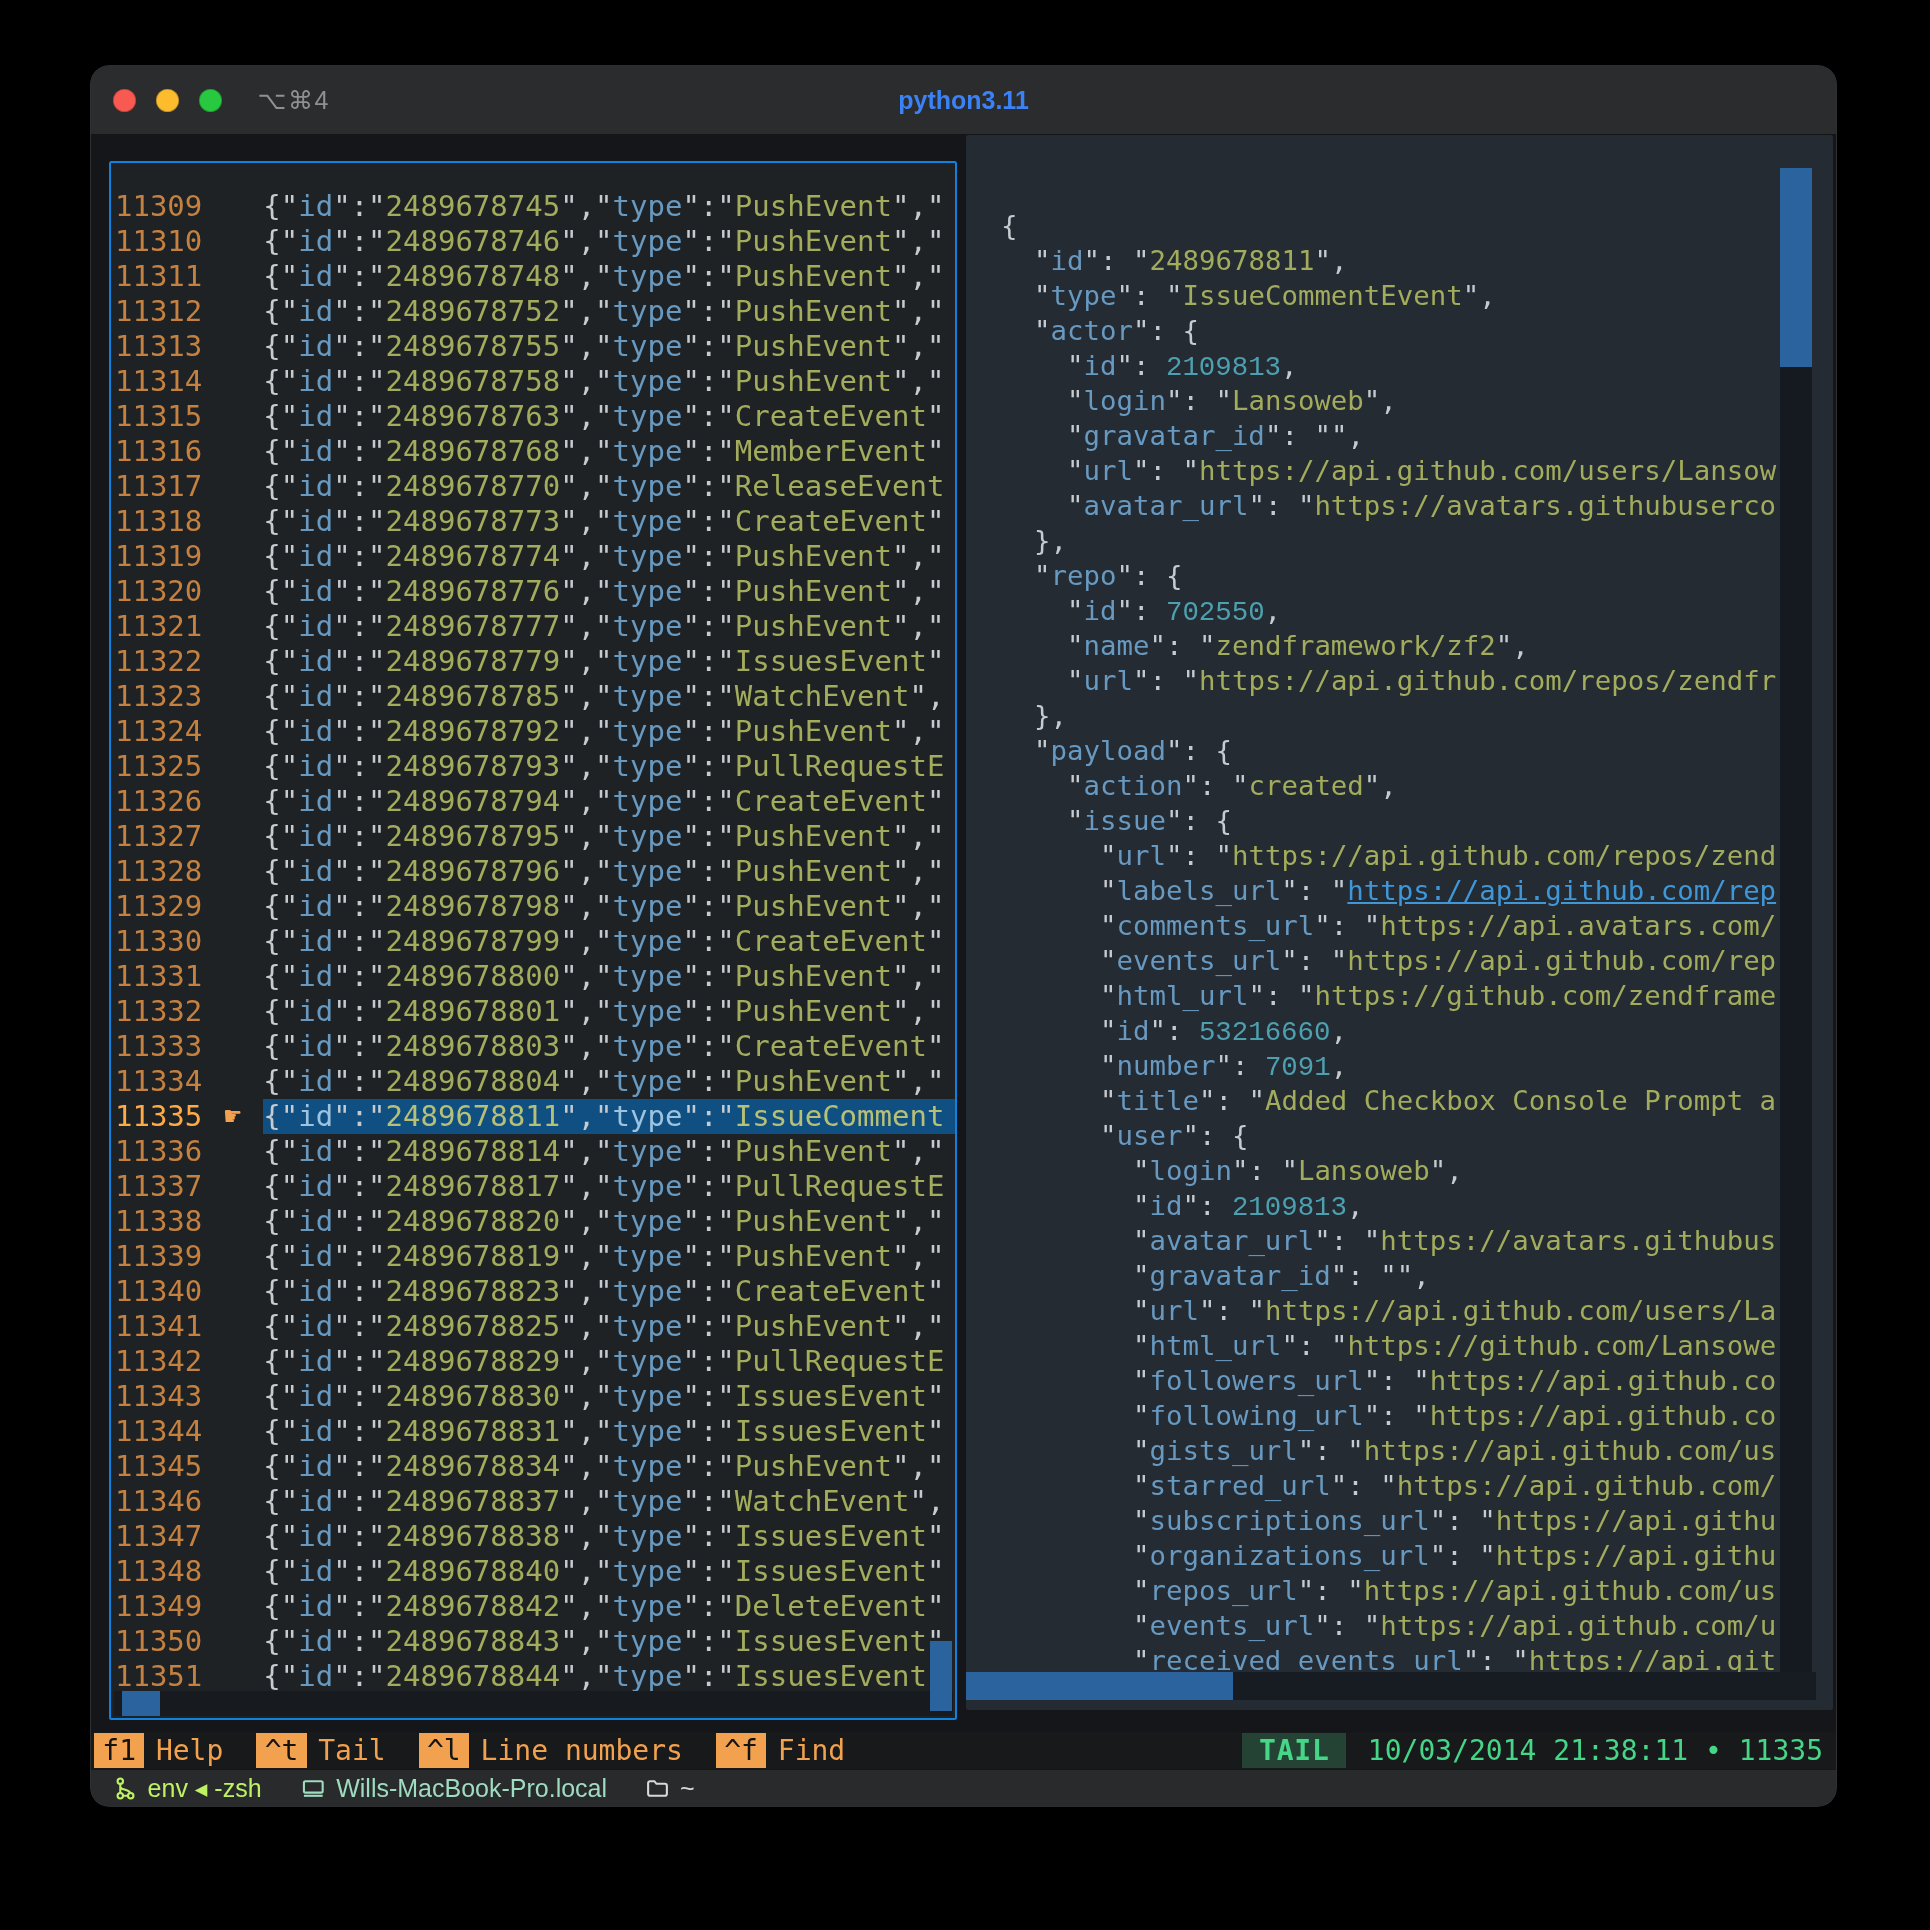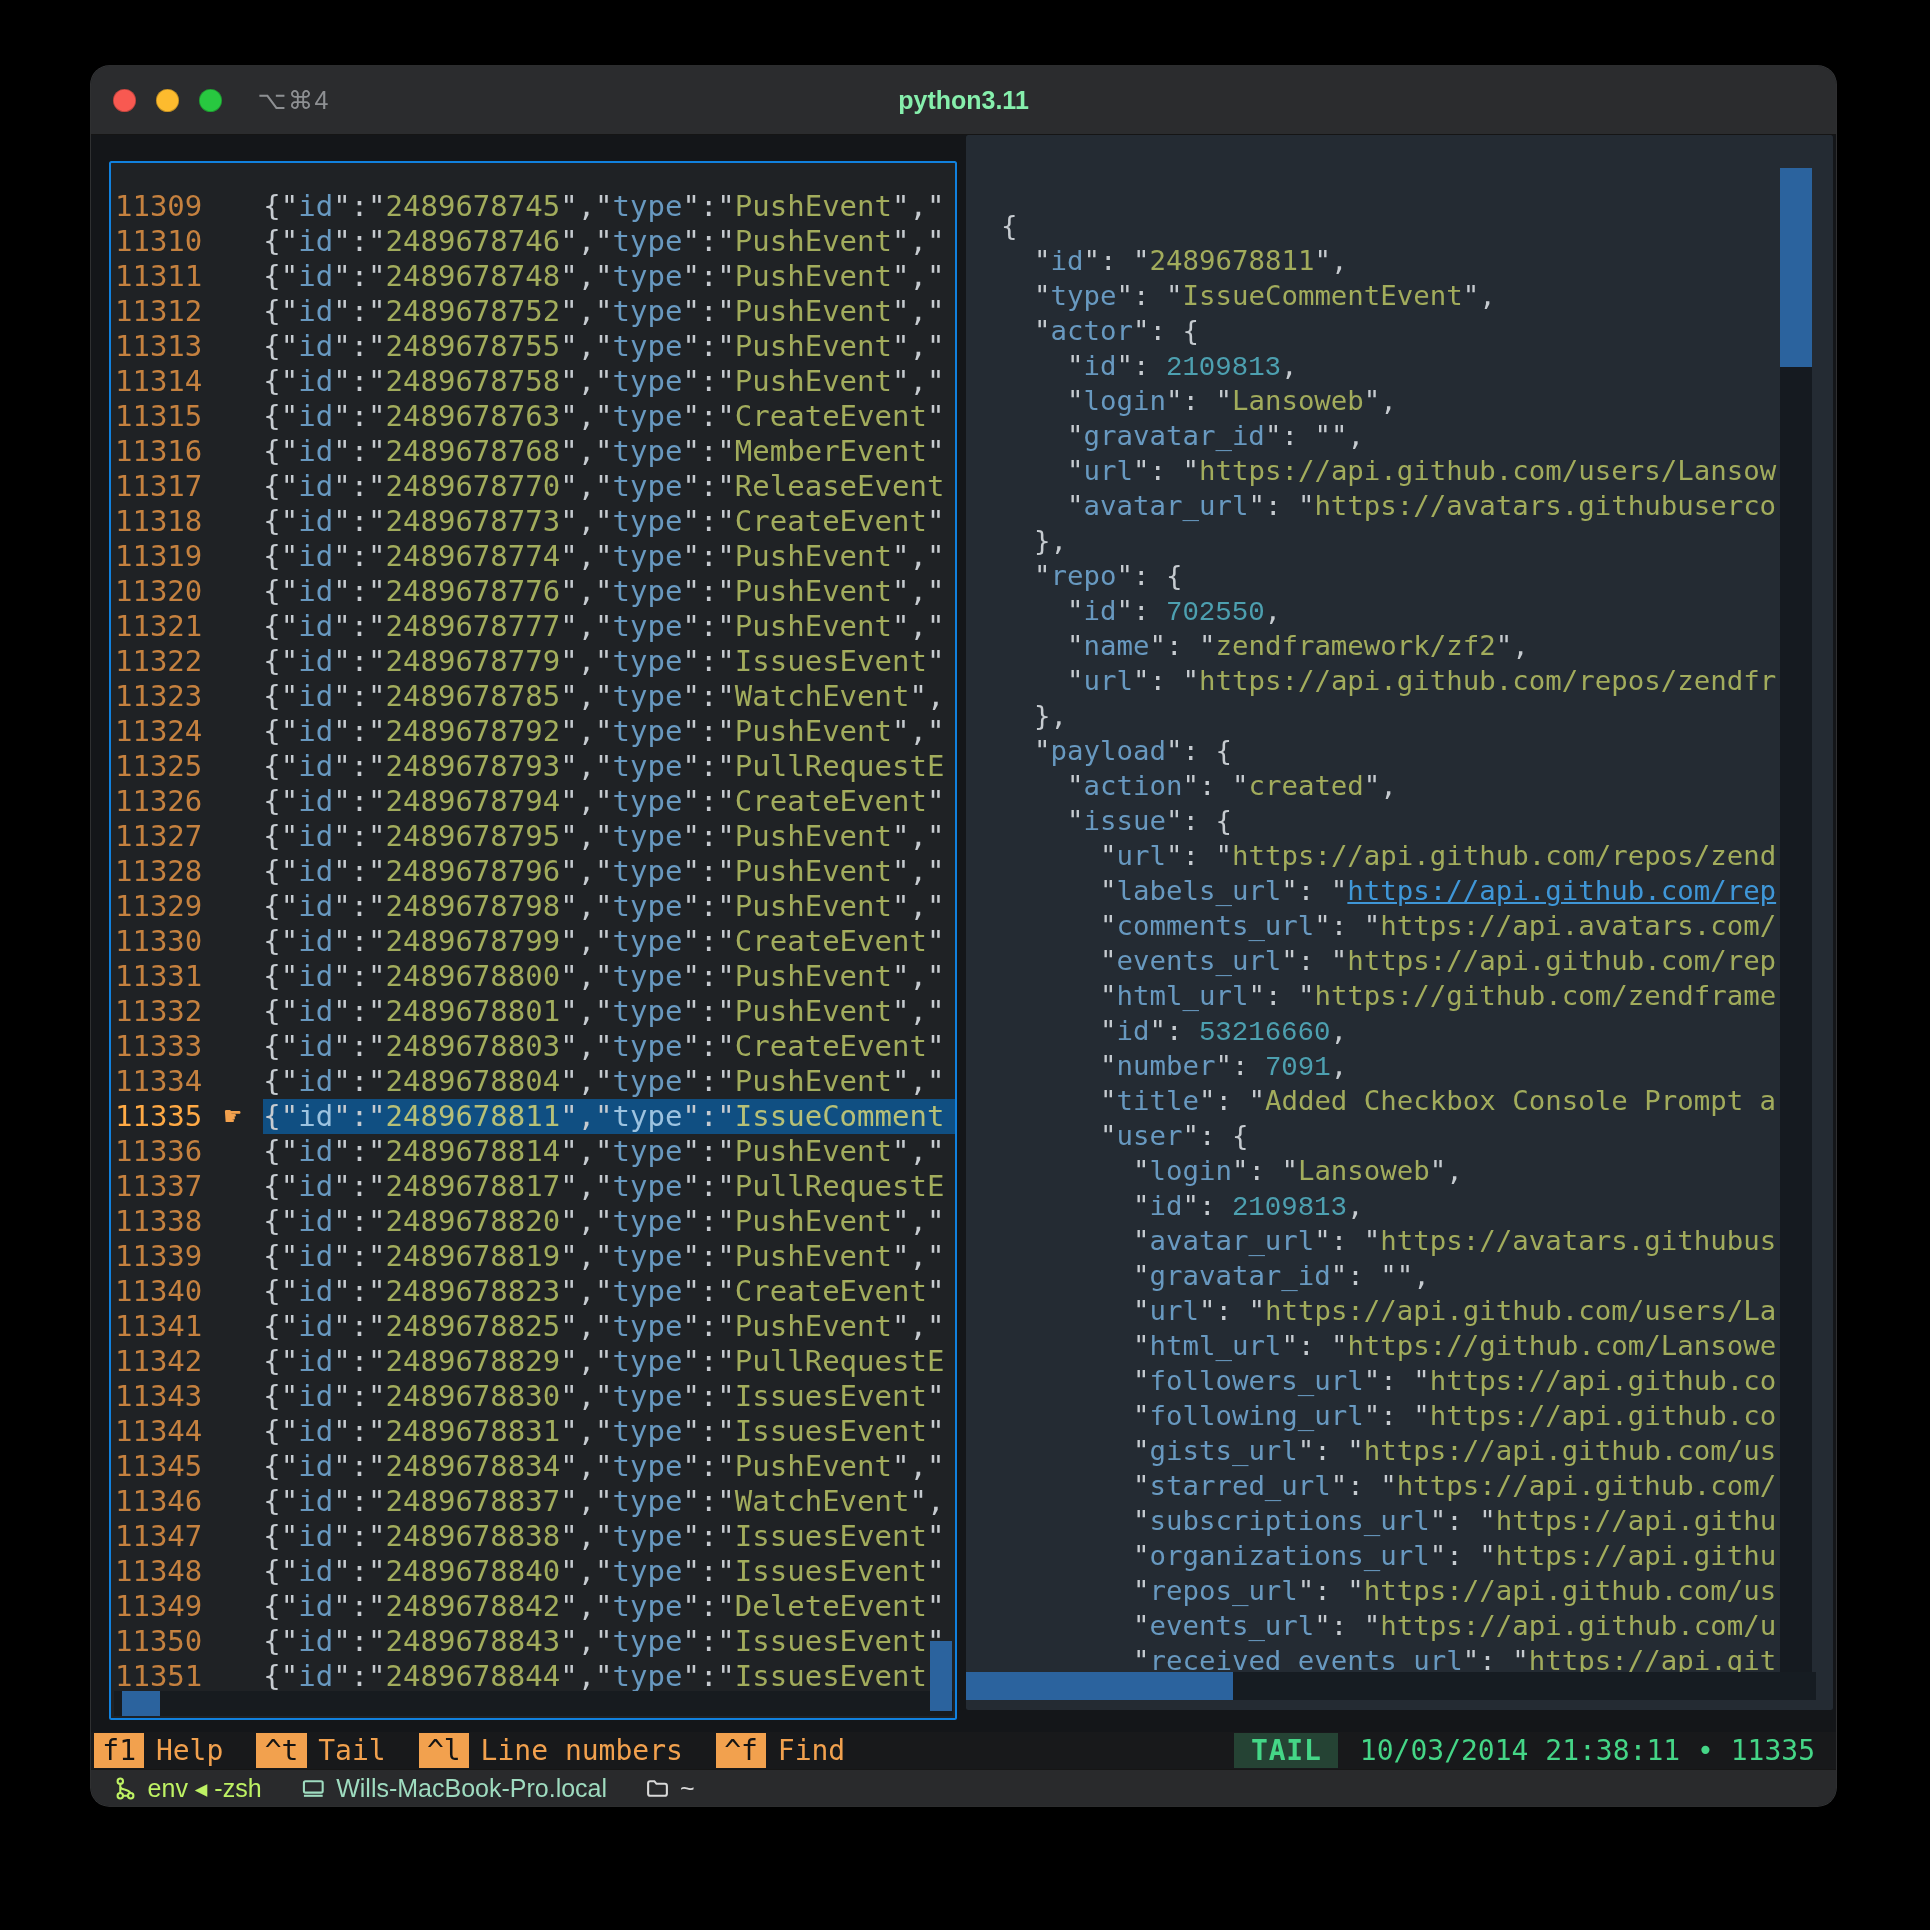--- a/index.html
+++ b/index.html
@@ -10,21 +10,21 @@
           background:#1d1f21;border-radius:18.3px;overflow:hidden;
           box-shadow:0 0 0 0.8px #3b3c3e;display:flex;flex-direction:column;}
 
   
   .titlebar{height:68px;background:#2b2c2e;flex:0 0 auto;display:flex;align-items:center;
             position:relative;border-bottom:0.8px solid #151515;}
   .lights{display:flex;gap:20px;margin-left:22.4px;}
   .light{width:23px;height:23px;border-radius:50%;box-shadow:inset 0 0 0 0.8px rgba(0,0,0,.25);}
   .light.red{background:#f85951;}  .light.yellow{background:#fdbb2e;}  .light.green{background:#28c840;}
   .win-shortcut{color:#8e9093;font-size:25px;margin-left:35px;letter-spacing:1.7px;}
-  .win-title{position:absolute;left:0;right:0;text-align:center;color:#86efac;
+  .win-title{position:absolute;left:0;right:0;text-align:center;color:#3b82f6;
              font-size:25px;font-weight:bold;pointer-events:none;}
 
   
   .term{flex:1 1 auto;position:relative;background:#141619;
         font-family:"DejaVu Sans Mono",monospace;}
 
   
   .log-panel{position:absolute;left:18.3px;top:26px;width:848px;height:1559px;
              background:#1f2225;border:2.5px solid var(--accent,#1181de);border-radius:2.5px;
              box-sizing:border-box;overflow:hidden;}
@@ -57,21 +57,21 @@
   .det-hthumb{position:absolute;left:0;top:0;width:267px;height:28px;background:#2b639e;}
 
   
   .footer{flex:0 0 37px;background:#18191b;display:flex;align-items:center;
           font-family:"DejaVu Sans Mono",monospace;font-size:28px;padding:0 3px;}
   .kbd{background:var(--orange,#f2a14e);color:#141414;padding:0.8px 8.3px;}
   .klabel{color:var(--orange,#f2a14e);margin:0 33px 0 11.6px;white-space:pre;}
   .fspacer{flex:1 1 auto;}
   .mode-badge{background:#254334;color:var(--green,#45d687);font-weight:bold;
               padding:0.8px 16.6px;margin-right:21.6px;letter-spacing:0.8px;}
-  .ftime{color:var(--green,#45d687);margin-right:18px;white-space:pre;}
+  .ftime{color:var(--green,#45d687);margin-right:10px;white-space:pre;}
 
   
   .statusbar{flex:0 0 36px;background:#292a2c;border-top:0.8px solid #161616;
              display:flex;align-items:center;gap:38px;padding-left:21.6px;font-size:25px;}
   .sitem{display:flex;align-items:center;gap:10px;white-space:pre;}
   .sitem svg{display:block;}
   .pink{color:#bef264;} .mint{color:#9fdcc0;} .home{color:#d9d9d9;}
 </style>
 </head>
 <body>

